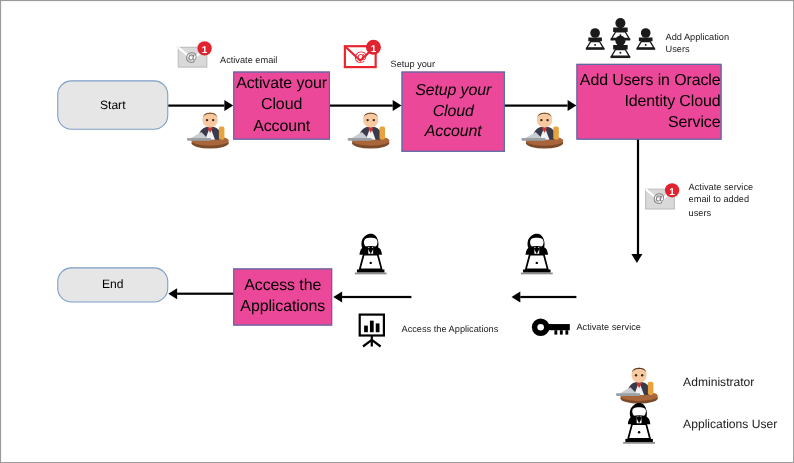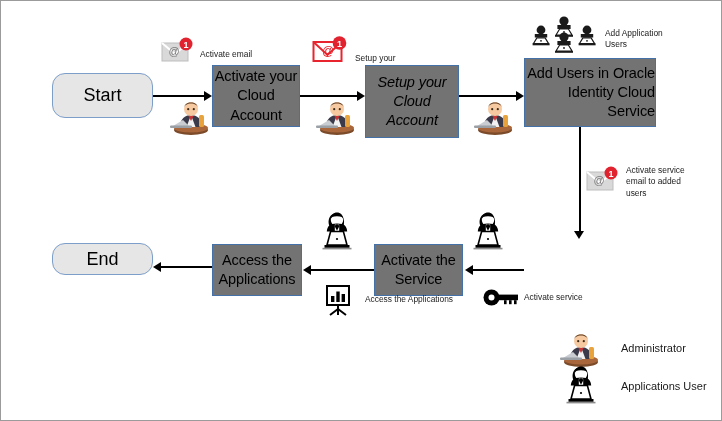--- a/index.html
+++ b/index.html
@@ -24,31 +24,31 @@
   .node {
     position: absolute;
     box-sizing: border-box;
     display: flex;
     align-items: center;
     justify-content: center;
     text-align: center;
     color: #000000;
   }
   .node-process {
-    background: #737373;
+    background: #ec4899;
     border: 1px solid #4472A8;
     font-size: 14.5px;
     line-height: 1.32;
     letter-spacing: -0.1px;
   }
   .node-terminator {
     background: #E7E6E6;
     border: 1px solid #7D9EC9;
     border-radius: 13px;
-    font-size: 18px;
+    font-size: 11px;
   }
 
   
   .line-h {
     position: absolute;
     height: 0;
     border-top: 2px solid #000000;
   }
   .line-v {
     position: absolute;
@@ -110,23 +110,20 @@
 
   <div class="node node-process" style="left:364px; top:64px; width:94px; height:73px;font-style:italic;">
     <span>Setup your Cloud Account</span>
   </div>
 
   <div class="node node-process" style="left:523px; top:57px; width:132px; height:69px;text-align:right;">
     <span>Add Users in Oracle Identity Cloud Service</span>
   </div>
 
 
-  <div class="node node-process" style="left:373px; top:243px; width:89px; height:52px;">
-    <span>Activate the Service</span>
-  </div>
 
   <div class="node node-process" style="left:211px; top:243px; width:90px; height:52px;">
     <span>Access the Applications</span>
   </div>
 
   <div class="node node-terminator" style="left:51px; top:242px; width:101px; height:32px;">
     <span>End</span>
   </div>
 
   <div class="line-h" style="left:152px; top:94px; width:51px;"></div>

